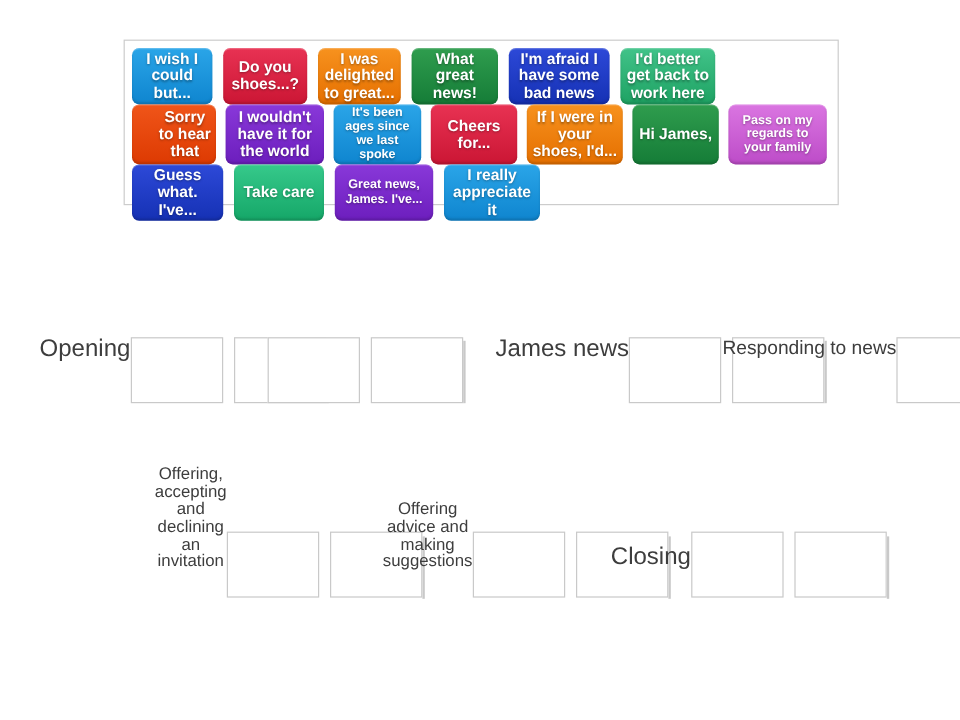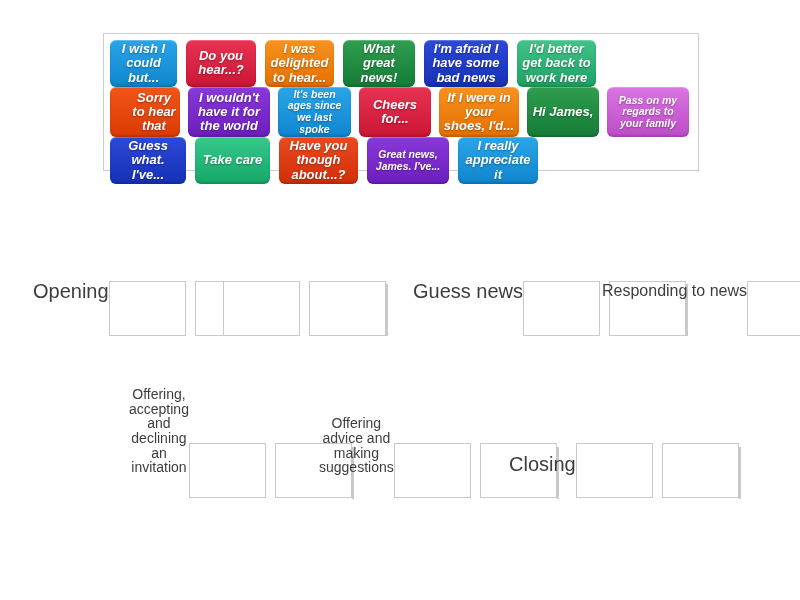--- a/index.html
+++ b/index.html
@@ -2,21 +2,21 @@
 <html><head>
 <meta charset="utf-8">
 <style>
   html,body{margin:0;padding:0;background:#fff;}
   .stage{position:relative;width:800px;height:600px;background:#fff;overflow:hidden;
          font-family:"Liberation Sans",sans-serif;}
 
   
   .tray{position:absolute;left:103px;top:33px;width:596px;height:138px;background:#fff;
         border:1px solid #cccccc;box-sizing:border-box;padding:6px 6px;
-        display:flex;flex-direction:column;justify-content:space-between;font-style:italic;}
+        display:flex;flex-direction:column;justify-content:space-between;}
   .trow{display:flex;gap:9px;}
   .trow.r1{height:55px;}
   .trow.r2{height:56px;gap:8px;}
   .trow.r3{height:50px;}
 
   .tile{box-sizing:border-box;flex:0 0 auto;border-radius:6px;
         display:flex;align-items:center;justify-content:center;text-align:center;
         color:#fff;font-weight:700;font-size:13px;line-height:1.1;padding:2px 4px;
         text-shadow:0 1px 2px rgba(0,0,0,.35);
         box-shadow:inset 0 1px 0 rgba(255,255,255,.25), inset 0 -2px 2px rgba(0,0,0,.15);
@@ -63,39 +63,38 @@
   .w82{width:82px}.w84{width:84px}
 </style>
 </head>
 <body>
 
 <div class="stage">
 
   <div class="tray">
     <div class="trow r1">
       <div class="tile c-sky w67">I wish I could but...</div>
-      <div class="tile c-crimson w70">Do you hear...?</div>
-      <div class="tile c-orange w69">I was delighted to hear...</div>
+      <div class="tile c-crimson w70">Do you shoes...?</div>
+      <div class="tile c-orange w69">I was delighted to great...</div>
       <div class="tile c-green w72">What great news!</div>
       <div class="tile c-royal w84">I'm afraid I have some bad news</div>
       <div class="tile c-seagreen w79">I'd better get back to work here</div>
     </div>
     <div class="trow r2">
       <div class="tile c-orangered w70">Sorry to hear that</div>
       <div class="tile c-purple w82">I wouldn't have it for the world</div>
       <div class="tile c-sky w73 sm">It's been ages since we last spoke</div>
       <div class="tile c-crimson w72">Cheers for...</div>
       <div class="tile c-orange w80">If I were in your shoes, I'd...</div>
       <div class="tile c-green w72">Hi James,</div>
       <div class="tile c-orchid w82 sm">Pass on my regards to your family</div>
     </div>
     <div class="trow r3">
       <div class="tile c-royal w76">Guess what. I've...</div>
       <div class="tile c-emerald w75">Take care</div>
-      <div class="tile c-red w79">Have you though about...?</div>
       <div class="tile c-purple w82 sm">Great news, James. I've...</div>
       <div class="tile c-sky w80">I really appreciate it</div>
     </div>
   </div>
 
   <div class="group group-top" id="g-opening">
     <div class="glabel">Opening</div>
     <div class="pair">
       <div class="slot"></div>
       <div class="slot"></div>
@@ -105,21 +104,21 @@
 
   <div class="group group-top" id="g-thanks">
     <div class="pair">
       <div class="slot"></div>
       <div class="slot"></div>
     </div>
     <div class="slot third"></div>
   </div>
 
   <div class="group group-top" id="g-giving">
-    <div class="glabel">Guess news</div>
+    <div class="glabel">James news</div>
     <div class="pair">
       <div class="slot"></div>
       <div class="slot"></div>
     </div>
     <div class="slot third"></div>
   </div>
 
   <div class="group group-top small-label" id="g-resp">
     <div class="glabel">Responding to news</div>
     <div class="pair">

